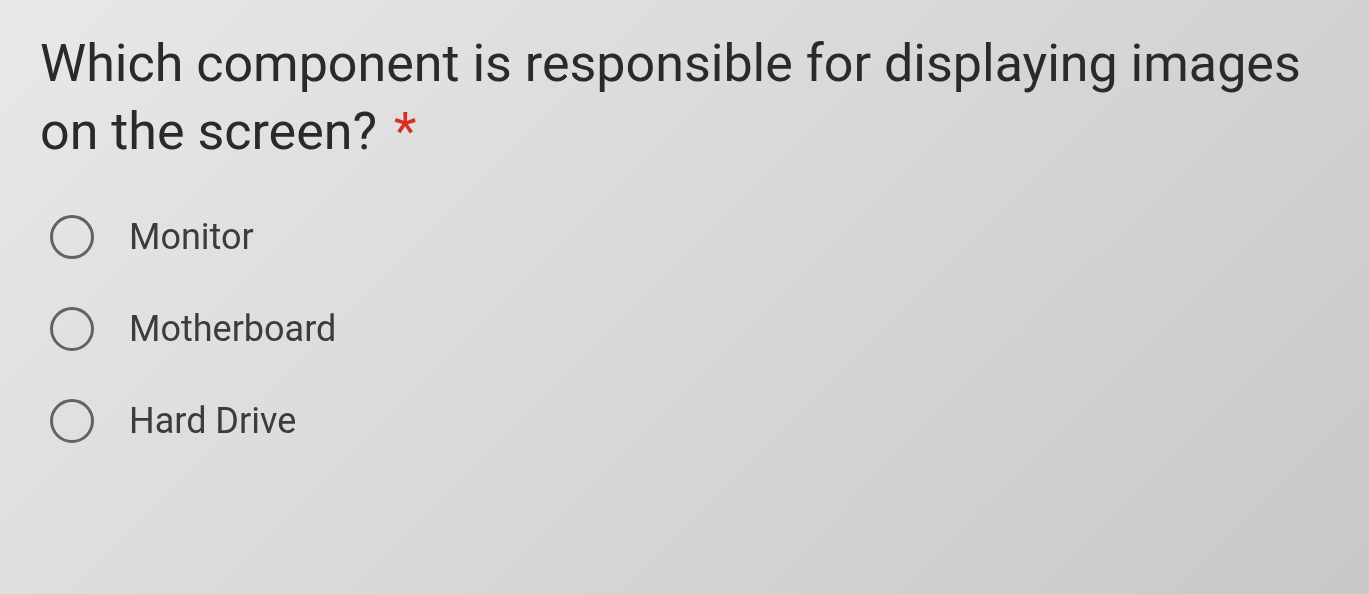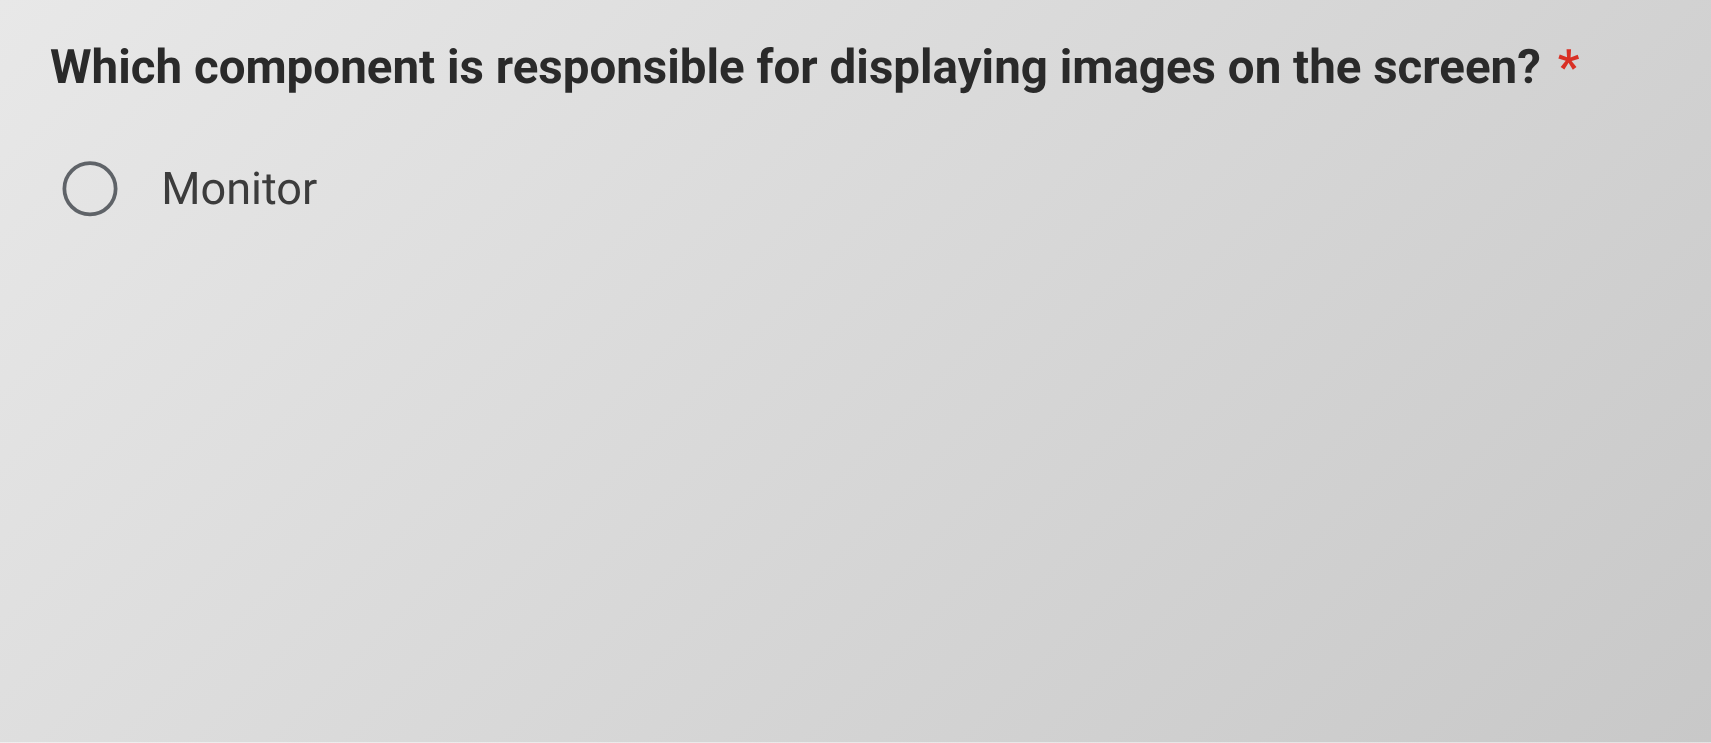--- a/index.html
+++ b/index.html
@@ -12,22 +12,22 @@
       background: linear-gradient(135deg, #e8e8e8 0%, #d8d8d8 50%, #c8c8c8 100%);
       width: 1369px;
       height: 594px;
       padding: 30px 40px;
       color: #333;
     }
     .question-container {
       width: 100%;
     }
     .question-text {
-      font-size: 38px;
-      font-weight: 700;
+      font-size: 52px;
+      font-weight: 400;
       color: #2a2a2a;
       margin-bottom: 50px;
       line-height: 1.3;
     }
     .required-mark {
       color: #d93025;
       margin-left: 4px;
     }
     .options-list {
       display: flex;
@@ -65,17 +65,25 @@
     <span class="required-mark">*</span>
   </div>
 
   <div class="options-list">
 
     <div class="option-row">
       <div class="radio-circle"></div>
       <span class="option-label">Monitor</span>
     </div>
 
+    <div class="option-row">
+      <div class="radio-circle"></div>
+      <span class="option-label">Motherboard</span>
+    </div>
 
 
+    <div class="option-row">
+      <div class="radio-circle"></div>
+      <span class="option-label">Hard Drive</span>
+    </div>
 
   </div>
 </div>
 
 </body></html>

